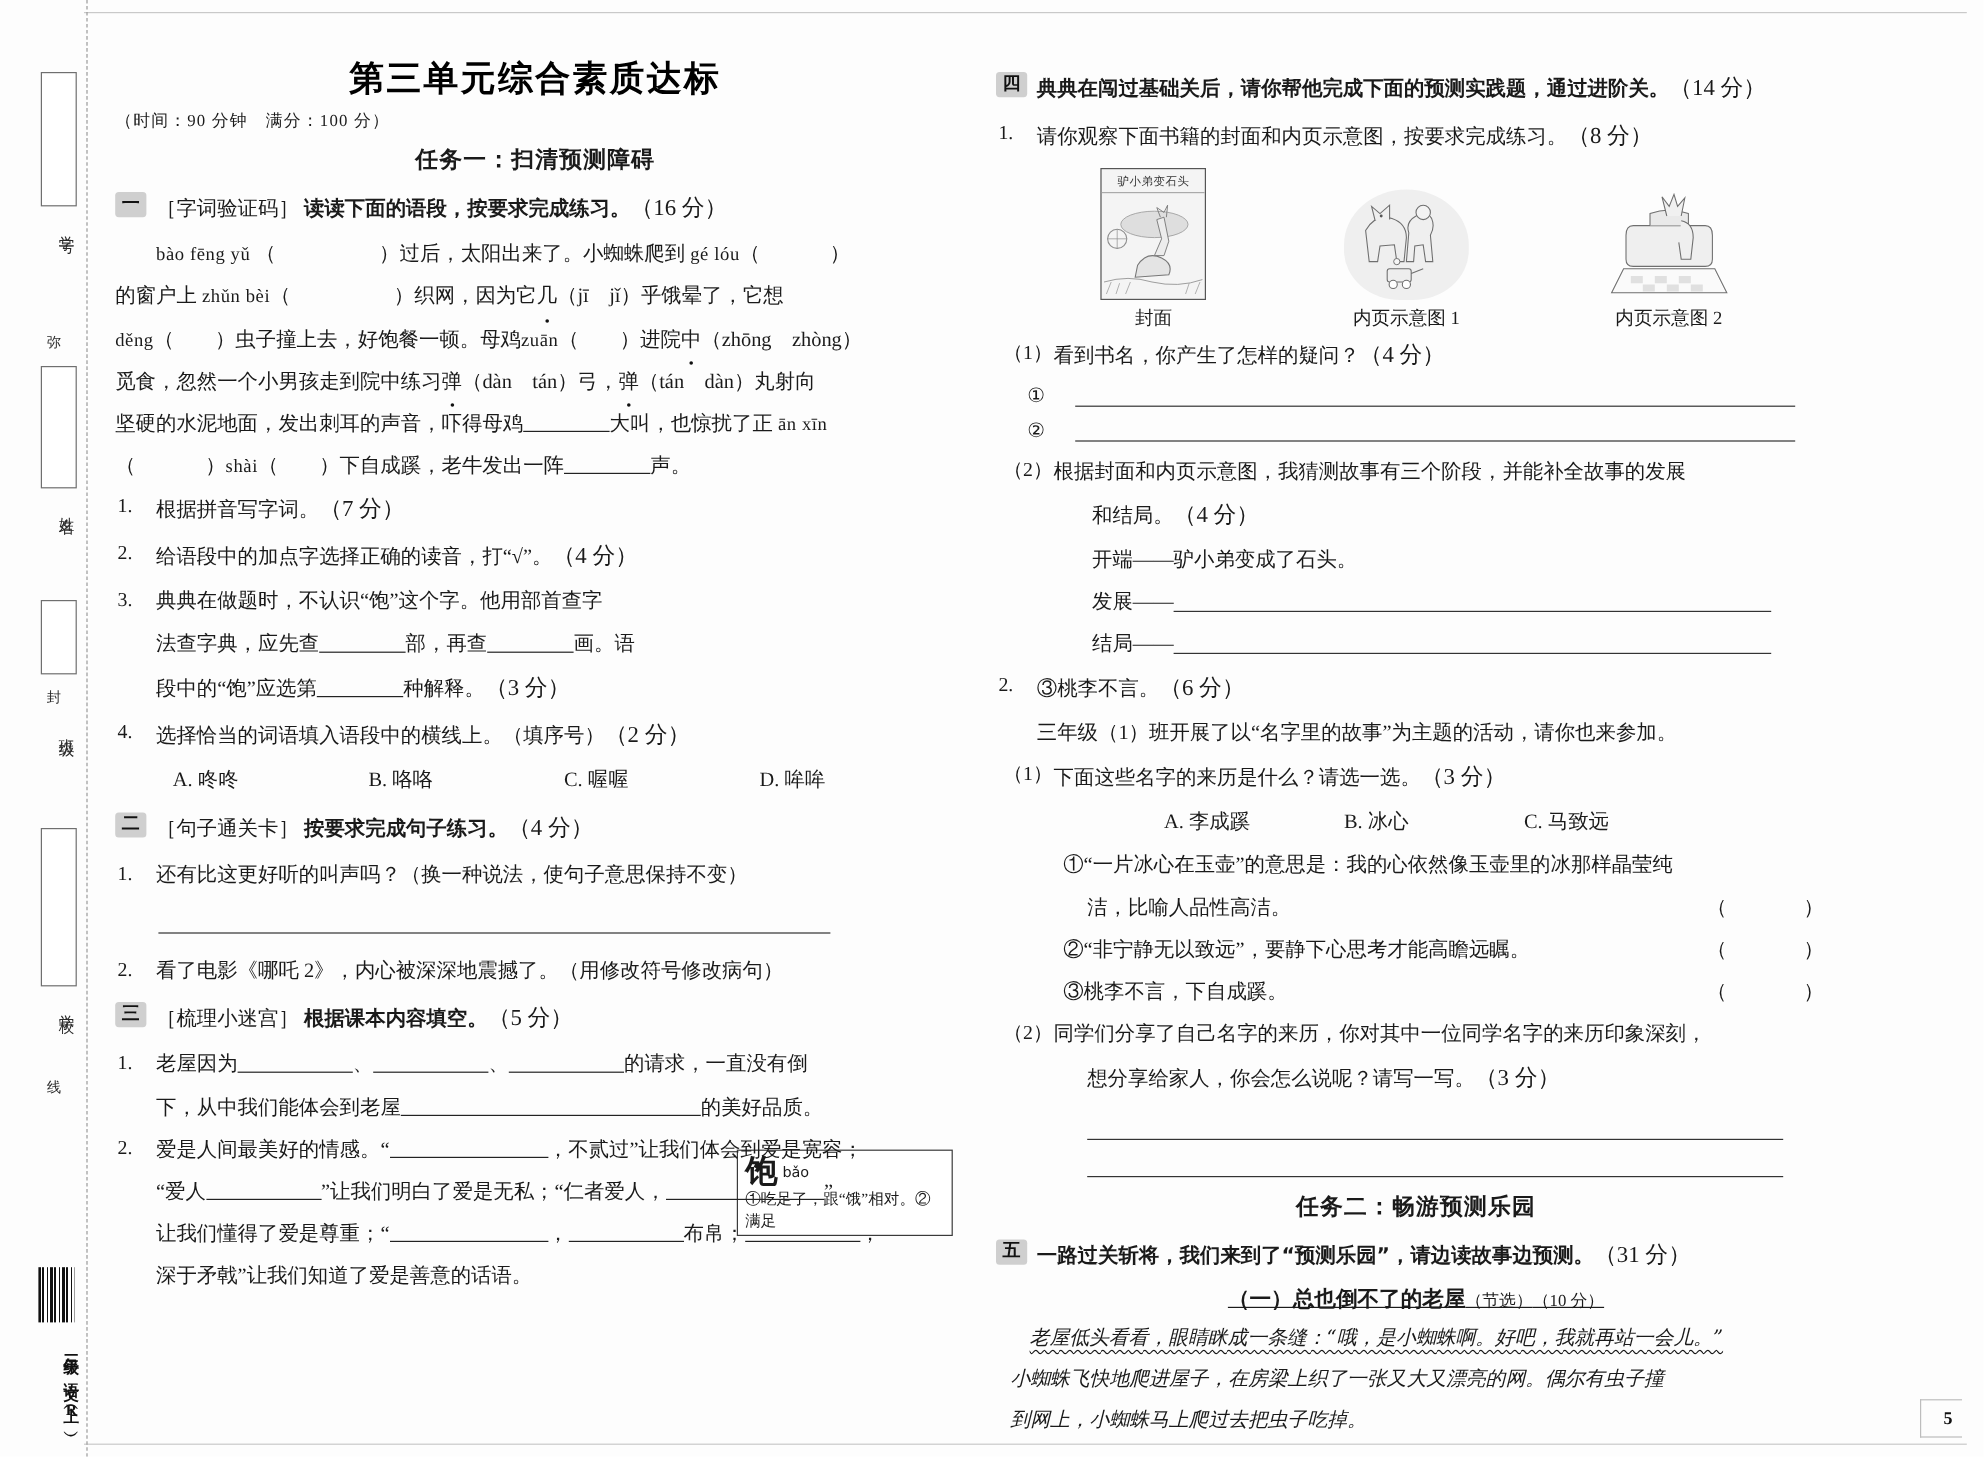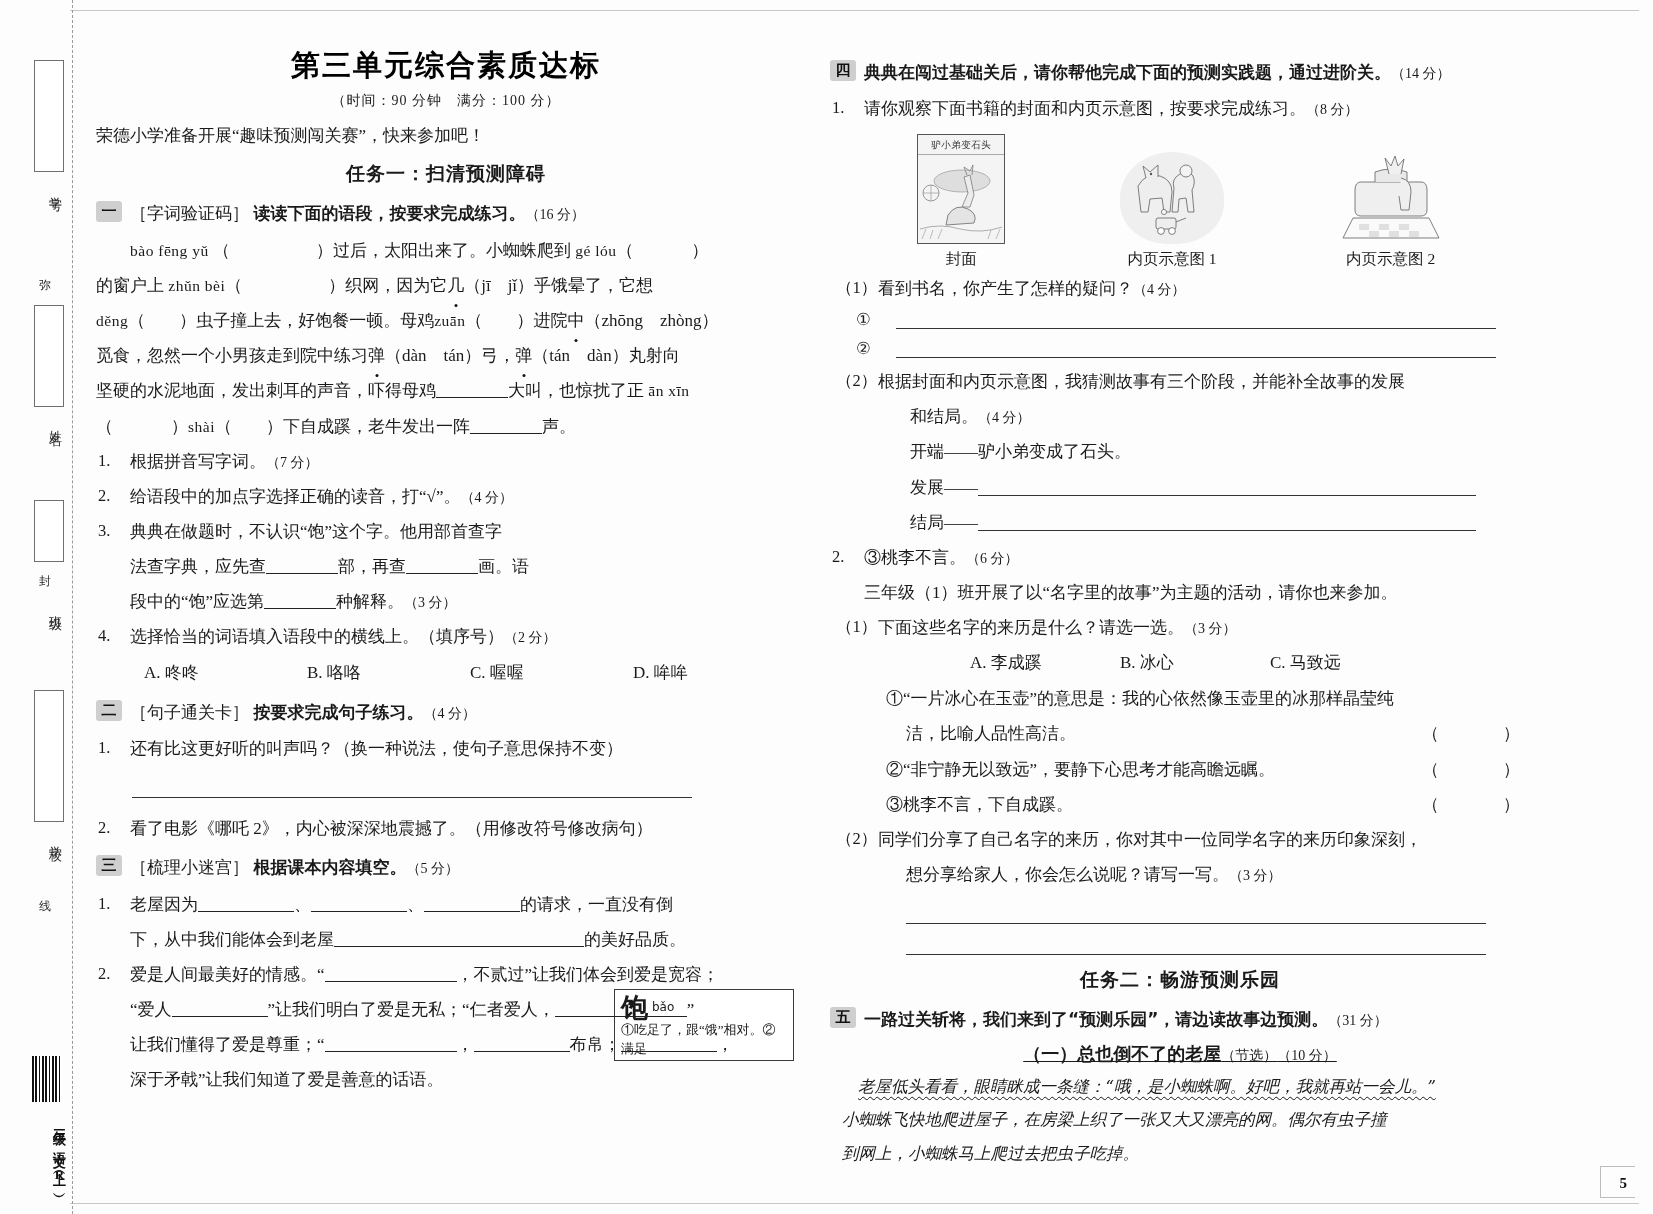--- a/index.html
+++ b/index.html
@@ -104,24 +104,22 @@
   .doc-title {
     text-align: center;
     font-size: 29px;
     font-weight: bold;
     font-family: "DejaVu Serif", "Liberation Serif", serif;
     letter-spacing: 2px;
     margin: 16px 0 6px 0;
     color: #000;
   }
   .doc-subtitle {
-    text-align: center;
     font-size: 14px;
     letter-spacing: 1px;
-    margin-bottom: 10px;
   }
   .lead-line {
     font-size: 17px;
     line-height: 1.85;
     margin: 0 0 10px 0;
   }
   .task-heading {
     text-align: center;
     font-size: 19px;
     font-weight: bold;
@@ -157,21 +155,21 @@
     top: 4px;
   }
   .bracket-tag {
     font-size: 17px;
   }
   .bold-cn {
     font-weight: bold;
     font-family: "DejaVu Sans", "Liberation Sans", sans-serif;
     font-size: 17px;
   }
-  .score { font-size: 14px; }
+  .score { font-size: 19px; }
 
   
   .q {
     position: relative;
     padding-left: 34px;
     font-size: 17px;
     line-height: 1.95;
     margin: 2px 0;
   }
   .q > .qn {
@@ -402,21 +400,20 @@
     <div class="vlabel" style="top:835px;">学校：</div>
     <div class="vlabel-small" style="top:890px;">线</div>
     <div id="barcode"></div>
     <div id="booklabel">三年级 语文 上（R）</div>
   </div>
 
   <div class="col" id="col-left">
 
     <div class="doc-title">第三单元综合素质达标</div>
     <div class="doc-subtitle">（时间：90 分钟　满分：100 分）</div>
-    <div class="lead-line">荣德小学准备开展“趣味预测闯关赛”，快来参加吧！</div>
 
     <div class="task-heading">任务一：扫清预测障碍</div>
 
     <div class="section">
       <span class="sec-num badge">一</span>
       <span class="bracket-tag">［字词验证码］</span>
       <span class="bold-cn">读读下面的语段，按要求完成练习。</span><span class="score">（16 分）</span>
     </div>
 
     <div class="para">

